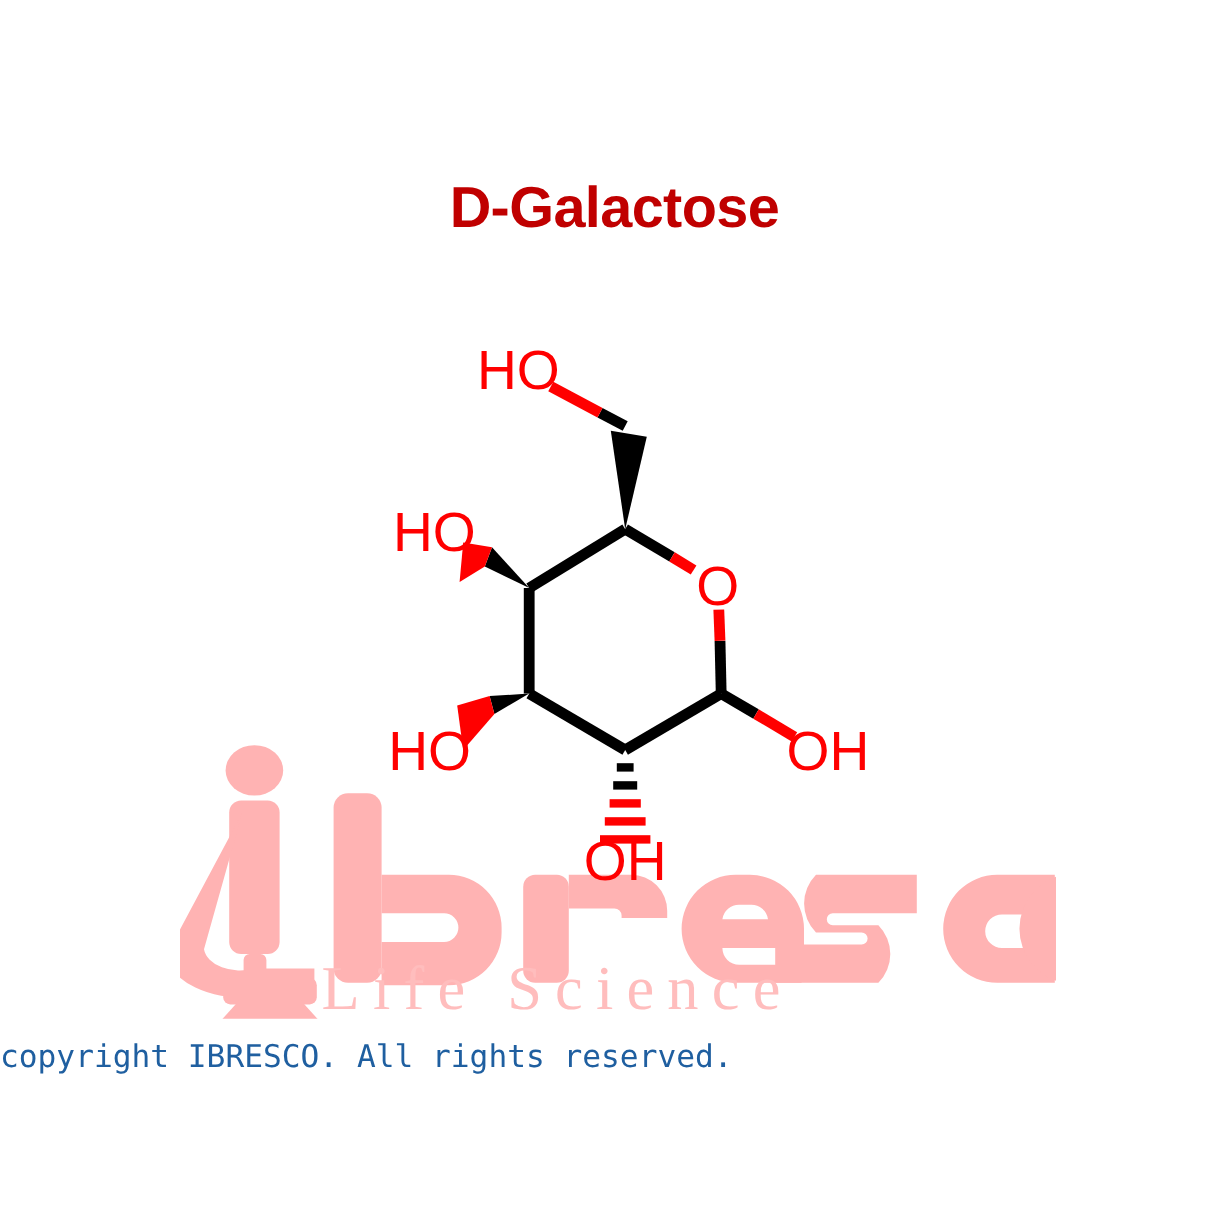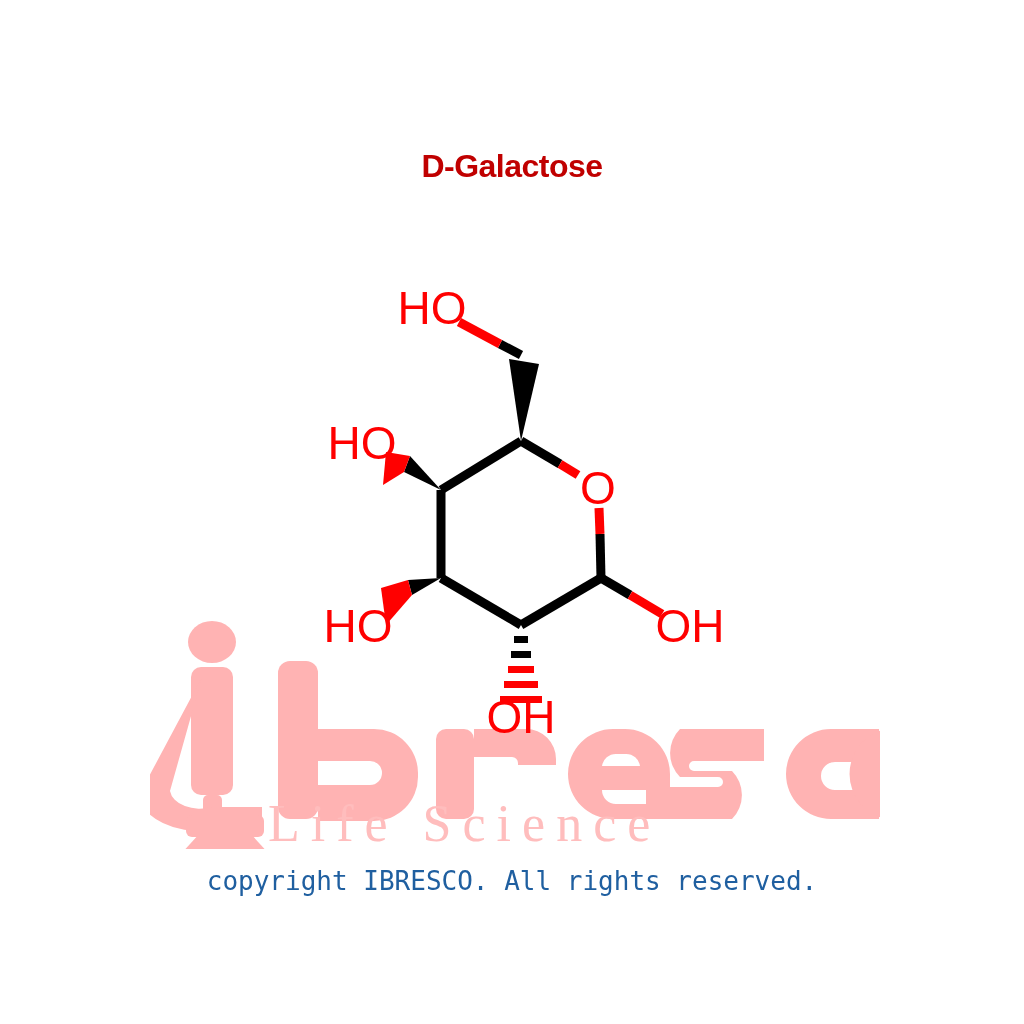--- a/index.html
+++ b/index.html
@@ -17,21 +17,21 @@
   }
 
   
   #title {
     position: absolute;
     left: 0;
     top: 150px;
     width: 1024px;
     text-align: center;
     font-family: "Liberation Sans", sans-serif;
-    font-size: 32px;
+    font-size: 48px;
     font-weight: bold;
     color: #c00000;
     letter-spacing: -0.5px;
     line-height: 1;
     user-select: none;
   }
 
   
   #structure {
     position: absolute;
@@ -57,21 +57,20 @@
     width: 730px;
     height: 230px;
   }
 
   
   #copyright {
     position: absolute;
     left: 0;
     top: 866px;
     width: 1024px;
-    text-align: center;
     font-family: "DejaVu Sans Mono", "Liberation Mono", monospace;
     font-size: 26px;
     color: #1f5fa0;
     letter-spacing: 0px;
     user-select: none;
   }
 </style>
 </head>
 <body>
 

